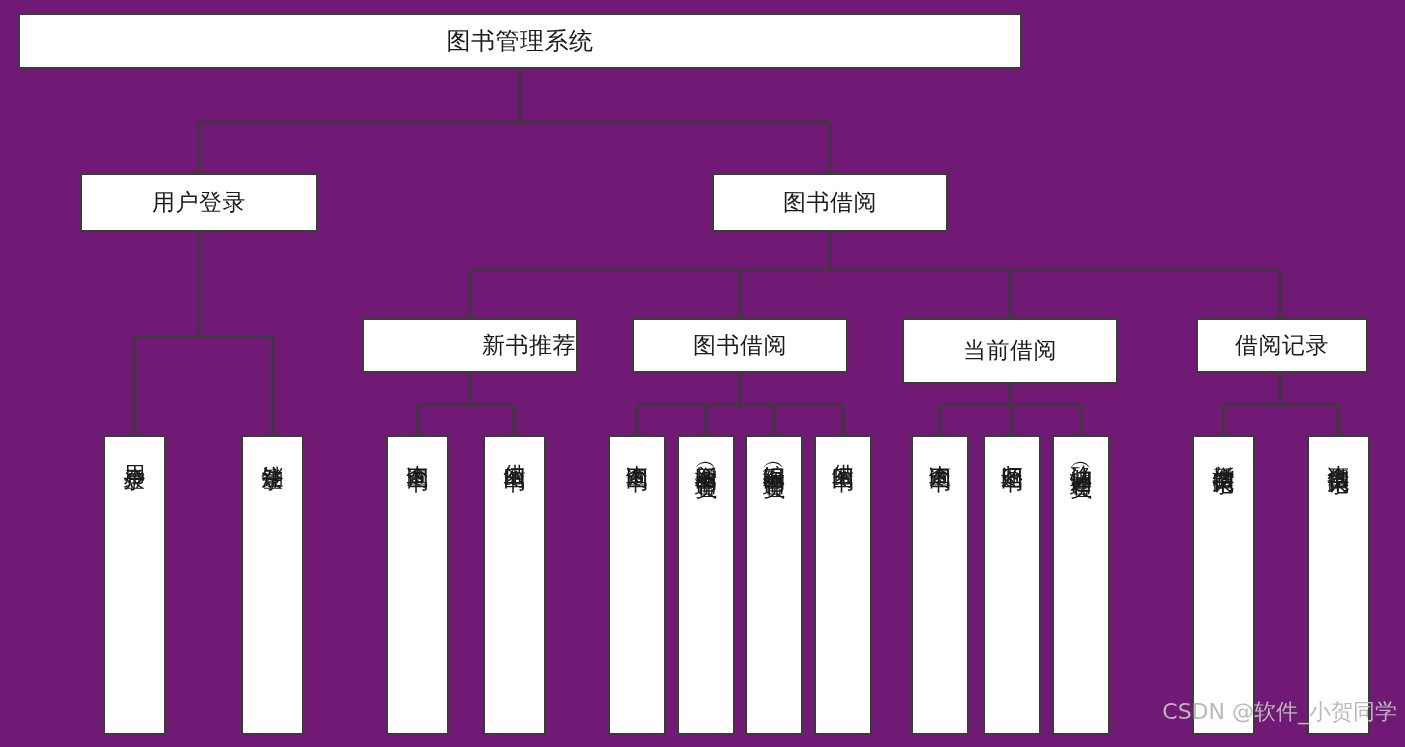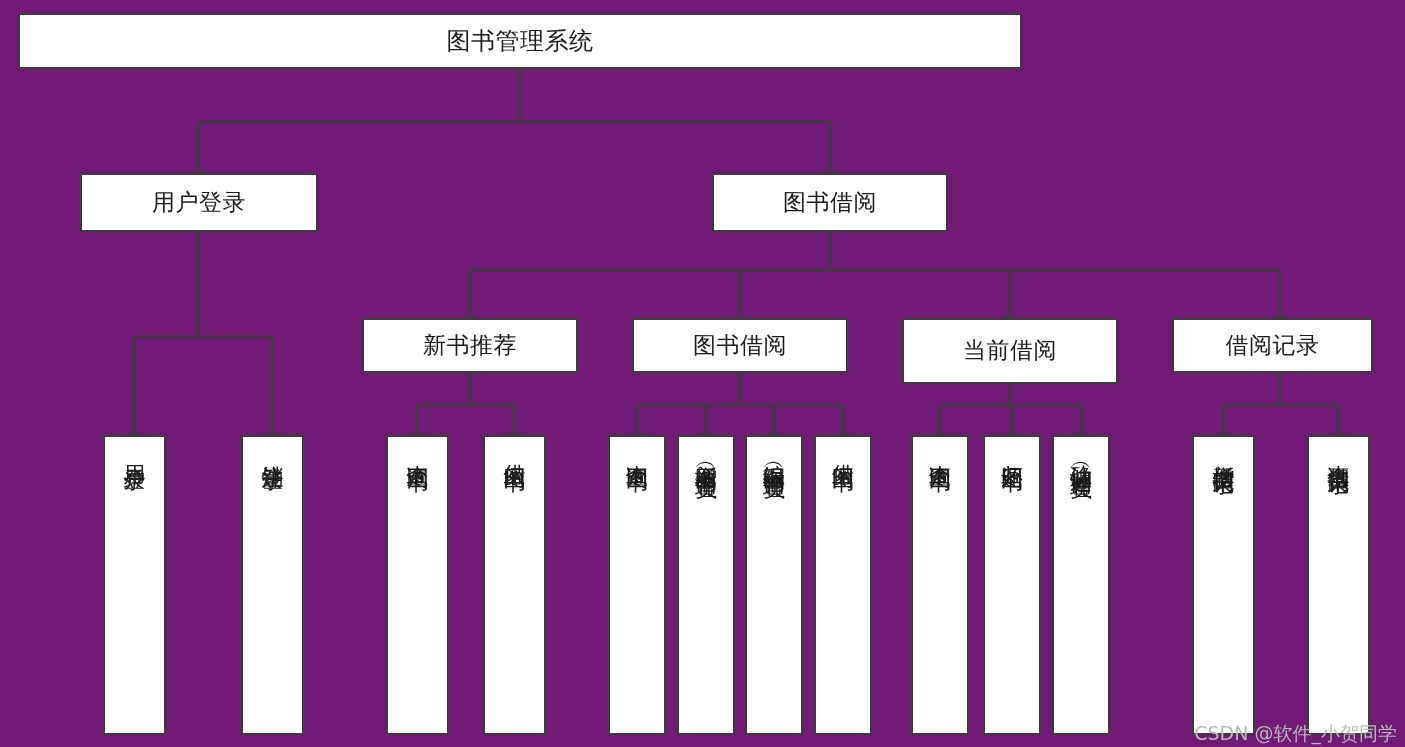--- a/index.html
+++ b/index.html
@@ -50,22 +50,22 @@
   .node.vertical .node-label {
     writing-mode: vertical-rl;
     text-orientation: upright;
     font-size: 22px;
     letter-spacing: 2px;
   }
   .node.root .node-label { font-size: 24px; }
   .watermark {
     position: absolute;
     right: 8px;
-    bottom: 0;
-    font-size: 19px;
+    bottom: 20px;
+    font-size: 22px;
     color: #b9b9b9;
     white-space: nowrap;
     font-family: "DejaVu Sans", "Liberation Sans", sans-serif;
     text-align: center;
   }
 </style>
 </head>
 <body>
 
 <div id="canvas">
@@ -115,30 +115,30 @@
   <div id="node-layer">
       <div class="node horizontal root" style="left: 18px; top: 13px; width: 1004px; height: 56px;">
         <span class="node-label">图书管理系统</span>
       </div>
       <div class="node horizontal" style="left: 80px; top: 173px; width: 238px; height: 59px;">
         <span class="node-label">用户登录</span>
       </div>
       <div class="node horizontal" style="left: 712px; top: 173px; width: 236px; height: 59px;">
         <span class="node-label">图书借阅</span>
       </div>
-      <div class="node horizontal" style="left: 362px; top: 318px; width: 216px; height: 55px;">
+      <div class="node horizontal" style="left: 362px; top: 318px; width: 216px; height: 55px; justify-content: flex-end;">
         <span class="node-label">新书推荐</span>
       </div>
       <div class="node horizontal" style="left: 632px; top: 318px; width: 216px; height: 55px;">
         <span class="node-label">图书借阅</span>
       </div>
       <div class="node horizontal" style="left: 902px; top: 318px; width: 216px; height: 66px;">
         <span class="node-label">当前借阅</span>
       </div>
-      <div class="node horizontal" style="left: 1172px; top: 318px; width: 201px; height: 55px;">
+      <div class="node horizontal" style="left: 1196px; top: 318px; width: 172px; height: 55px;">
         <span class="node-label">借阅记录</span>
       </div>
       <div class="node vertical" style="left: 103px; top: 435px; width: 63px; height: 300px;">
         <span class="node-label">用户登录</span>
       </div>
       <div class="node vertical" style="left: 241px; top: 435px; width: 63px; height: 300px;">
         <span class="node-label">注销登录</span>
       </div>
       <div class="node vertical" style="left: 386px; top: 435px; width: 63px; height: 300px;">
         <span class="node-label">查询图书</span>

